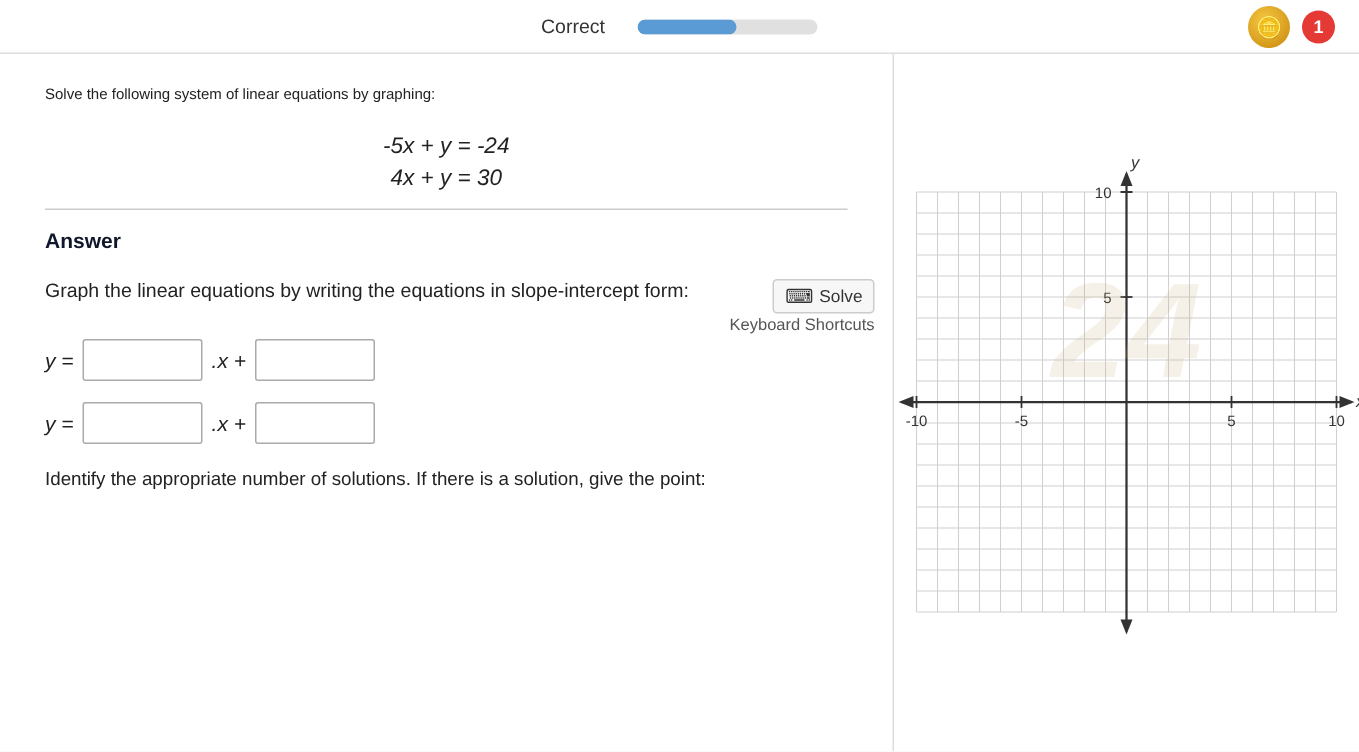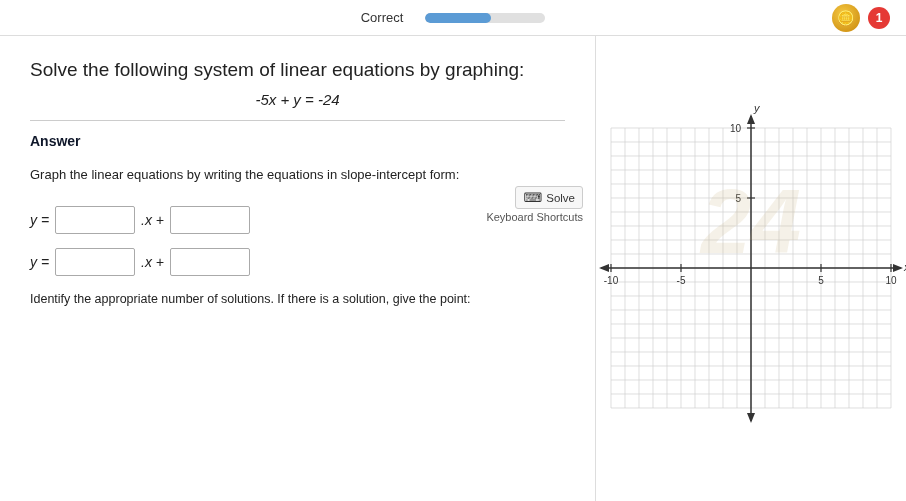--- a/index.html
+++ b/index.html
@@ -87,23 +87,23 @@
     .left-panel {
       flex: 1;
       background: #fff;
       padding: 20px 30px 16px 30px;
       overflow-y: auto;
       border-right: 1px solid #ddd;
       position: relative;
     }
 
     .question-text {
-      font-size: 19px;
-      color: #222;
-      margin-bottom: 6px;
+      font-size: 10px;
+      color: #222;
+      margin-bottom: 18px;
       line-height: 1.5;
     }
 
     .equations {
       text-align: center;
     }
 
     .equation-line {
       font-size: 15px;
       color: #222;
@@ -243,20 +243,21 @@
 </div>
 
 <div class="main-content">
 
   <div class="left-panel">
 
     <p class="question-text">Solve the following system of linear equations by graphing:</p>
 
     <div class="equations">
       <div class="equation-line">-5x + y  =  -24</div>
+      <div class="equation-line">4x + y  =  30</div>
     </div>
 
     <hr class="divider">
 
     <div class="answer-label">Answer</div>
 
     <div class="keypad-area">
       <button class="keypad-btn">
         <span class="keypad-icon">⌨</span>
         <span>Solve</span>

